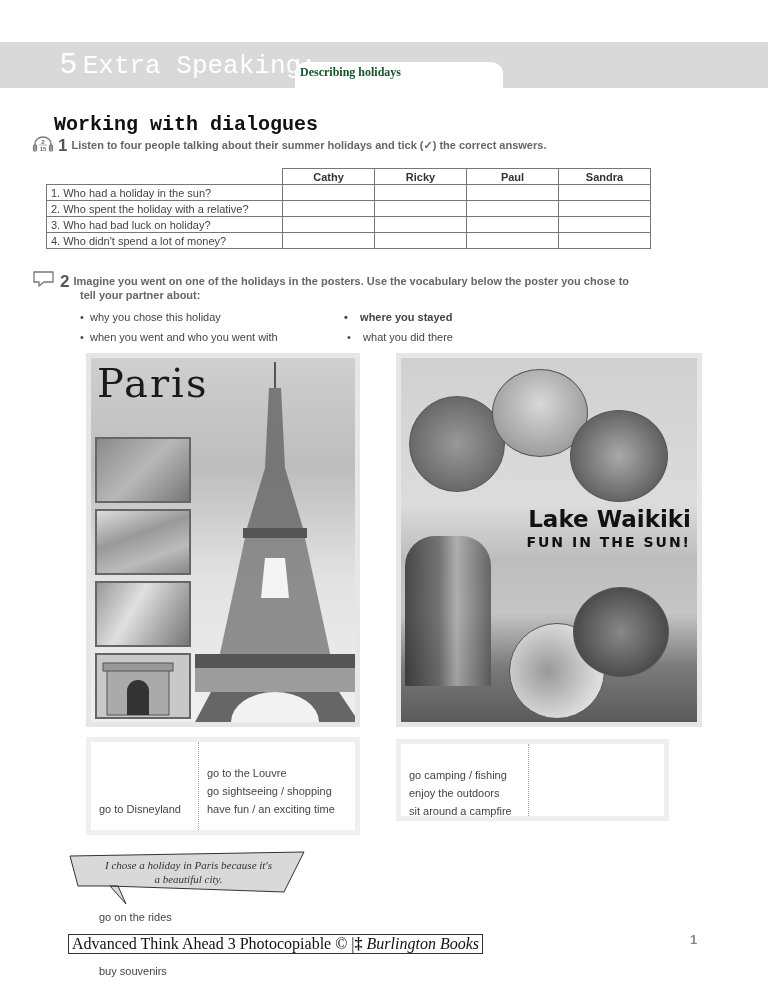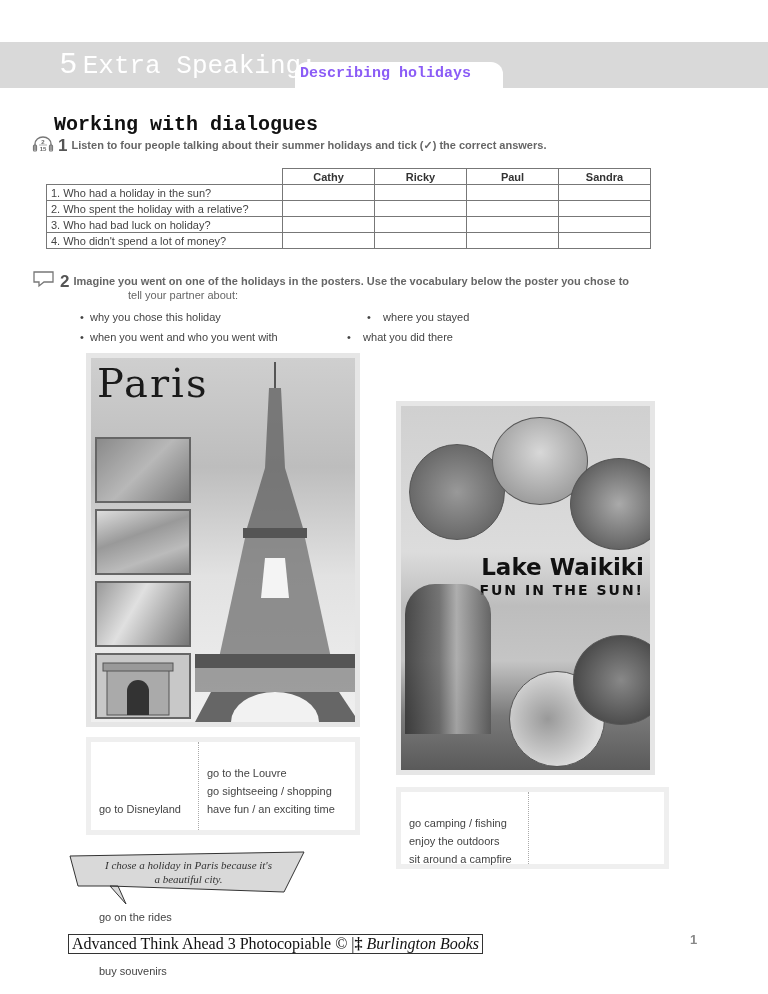--- a/index.html
+++ b/index.html
@@ -3,21 +3,21 @@
 <meta charset="utf-8">
 <style>
   * { box-sizing: border-box; margin: 0; padding: 0; }
   html, body { width: 768px; height: 994px; background: #ffffff; overflow: hidden; }
   body { position: relative; font-family: "Liberation Sans", sans-serif; color: #333; }
 
   .header-band { position: absolute; left: 0; top: 42px; width: 768px; height: 46px; background: #d9d9d9; }
   .unit-title { position: absolute; left: 60px; top: 46px; font-family: "Liberation Mono", monospace; font-size: 26px; color: #ffffff; white-space: nowrap; }
   .unit-num { font-family: "Liberation Sans", sans-serif; font-size: 30px; margin-right: 6px; }
   .tab { position: absolute; left: 295px; top: 62px; width: 208px; height: 28px; background: #fff; border-radius: 12px 12px 0 0; }
-  .tab-text { position: absolute; left: 300px; top: 65px; font-family: Liberation Mono, monospace; font-weight: bold; font-size: 15px; color: #8b5cf6; white-space: nowrap; }
+  .tab-text { position: absolute; left: 300px; top: 65px; font-family: Liberation Serif, serif; font-weight: bold; font-size: 12px; color: #14532d; white-space: nowrap; }
 
   .section-title { position: absolute; left: 54px; top: 113px; font-family: "Liberation Mono", monospace; font-weight: bold; font-size: 20px; color: #111; }
 
   .exercise { position: absolute; left: 32px; font-size: 11px; font-weight: bold; color: #666; }
   .ex-num { font-size: 17px; color: #555; margin-right: 4px; vertical-align: -2px; }
   .ex-icon { display: inline-block; vertical-align: -3px; margin-right: 4px; }
 
   table.answers { position: absolute; left: 46px; top: 168px; border-collapse: collapse; font-size: 11px; color: #444; }
   table.answers td, table.answers th { border: 1px solid #777; height: 16px; padding: 0 4px; margin-top: 8px; }
   table.answers th { font-weight: bold; color: #333; text-align: center; height: 16px; }
@@ -108,25 +108,25 @@
 </tbody>
   </table>
 
 <div class="exercise" style="top:270px;">
   <span class="ex-icon">
     <svg width="24" height="18" viewBox="0 0 24 18">
       <path d="M2 2 H21 V12 H12 L7 16 V12 H2 Z" fill="none" stroke="#777" stroke-width="1.3"></path>
     </svg>
   </span><span class="ex-num">2</span><span>Imagine you went on one of the holidays in the posters. Use the vocabulary below the poster you chose to</span>
 </div>
-<div class="instr" style="top:289px; font-weight:normal; color:#666;margin-left:48px;">tell your partner about:</div>
+<div class="instr" style="top:289px; font-weight:bold; color:#666;">tell your partner about:</div>
 
 <div class="bullet" style="left:80px; top:311px;">•&nbsp;&nbsp;<span>why you chose this holiday</span></div>
 <div class="bullet" style="left:80px; top:331px;">•&nbsp;&nbsp;<span>when you went and who you went with</span></div>
-<div class="bullet" style="left:367px; top:311px;">•&nbsp;&nbsp;&nbsp;&nbsp;<span>where you stayed</span></div>
+<div class="bullet" style="left:344px; top:311px;font-weight:bold;">•&nbsp;&nbsp;&nbsp;&nbsp;<span>where you stayed</span></div>
 <div class="bullet" style="left:347px; top:331px;">•&nbsp;&nbsp;&nbsp;&nbsp;<span>what you did there</span></div>
 
 <div class="poster" style="left:86px; top:353px; width:274px; height:374px;">
   <div class="poster-inner" style="background: linear-gradient(180deg,#cfcfcf 0%,#bdbdbd 30%,#e2e2e2 60%,#f0f0f0 100%);">
     <div style="position:absolute; left:6px; top:2px; font-family:'DejaVu Serif', serif; font-size:40px; color:#1a1a1a; letter-spacing:2px;">Paris</div>
 
     <div style="position:absolute; left:4px; top:79px; width:96px; height:66px; background:linear-gradient(135deg,#8a8a8a,#b8b8b8 50%,#777); border:2px solid #666;"></div>
     <div style="position:absolute; left:4px; top:151px; width:96px; height:66px; background:linear-gradient(160deg,#ddd 0%,#999 40%,#bbb 70%,#888); border:2px solid #666;"></div>
     <div style="position:absolute; left:4px; top:223px; width:96px; height:66px; background:linear-gradient(120deg,#999,#e0e0e0 40%,#aaa 70%,#777); border:2px solid #666;"></div>
     <div style="position:absolute; left:4px; top:295px; width:96px; height:66px; background:#c8c8c8; border:2px solid #666;">
@@ -144,21 +144,21 @@
       <path d="M54 180 L114 180 L140 300 L28 300 Z" fill="#777" opacity="0.8"></path>
       <path d="M74 200 L94 200 L98 240 L70 240 Z" fill="#fff" opacity="0.9"></path>
       <rect x="4" y="296" width="164" height="14" fill="#555"></rect>
       <rect x="4" y="310" width="164" height="24" fill="#888" opacity="0.8"></rect>
       <path d="M4 364 L20 334 L148 334 L168 364 Z" fill="#666"></path>
       <path d="M40 364 A44 30 0 0 1 128 364 Z" fill="#f2f2f2"></path>
     </svg>
   </div>
 </div>
 
-<div class="poster" style="left:396px; top:353px; width:259px; height:374px;margin-top:48px;">
+<div class="poster" style="left:396px; top:353px; width:306px; height:374px;">
   <div class="poster-inner" style="background: linear-gradient(180deg,#d0d0d0 0%,#dcdcdc 40%,#bdbdbd 55%,#c5c5c5 70%,#7a7a7a 85%,#5a5a5a 100%);">
     <div style="position:absolute; left:8px; top:38px; width:96px; height:96px; border-radius:50%; background:radial-gradient(circle,#999,#555); border:1px solid #555;"></div>
     <div style="position:absolute; left:91px; top:11px; width:96px; height:88px; border-radius:50%; background:radial-gradient(circle at 50% 40%,#d8d8d8,#888); border:1px solid #555;"></div>
     <div style="position:absolute; left:169px; top:52px; width:98px; height:92px; border-radius:50%; background:radial-gradient(circle,#aaa,#444); border:1px solid #555;"></div>
     <div style="position:absolute; right:6px; top:148px; font-family:'DejaVu Sans', sans-serif; font-weight:bold; font-size:23px; color:#111;">Lake Waikiki</div>
     <div style="position:absolute; right:6px; top:176px; font-family:'DejaVu Sans', sans-serif; font-weight:bold; font-size:14px; letter-spacing:2px; color:#111;">FUN IN THE SUN!</div>
     <div style="position:absolute; left:4px; top:178px; width:86px; height:150px; background:linear-gradient(90deg,#333,#666 40%,#aaa 60%,#555); opacity:0.85; border-radius:30px 30px 0 0;"></div>
     <div style="position:absolute; left:108px; top:265px; width:96px; height:96px; border-radius:50%; background:radial-gradient(circle at 40% 50%,#999,#ddd 70%); border:1px solid #555;"></div>
     <div style="position:absolute; left:172px; top:229px; width:96px; height:90px; border-radius:50%; background:radial-gradient(circle,#888,#333); border:1px solid #555;"></div>
   </div>
@@ -174,21 +174,21 @@
       
     </div>
     <div class="vocab-col">
       <div>go to the Louvre</div>
       <div>go sightseeing / shopping</div>
       <div>have fun / an exciting time</div>
     </div>
   </div>
 </div>
 
-<div class="vocab-box" style="left:396px; top:739px; width:273px; height:82px;margin-top:48px;">
+<div class="vocab-box" style="left:396px; top:739px; width:273px; height:82px;">
   <div class="vocab-inner">
     <div class="vocab-col left" style="width:128px;">
       <div>go camping / fishing</div>
       <div>enjoy the outdoors</div>
       <div>sit around a campfire</div>
     </div>
   </div>
 </div>
 
 <svg class="speech" width="240" height="58" viewBox="0 0 240 58">

